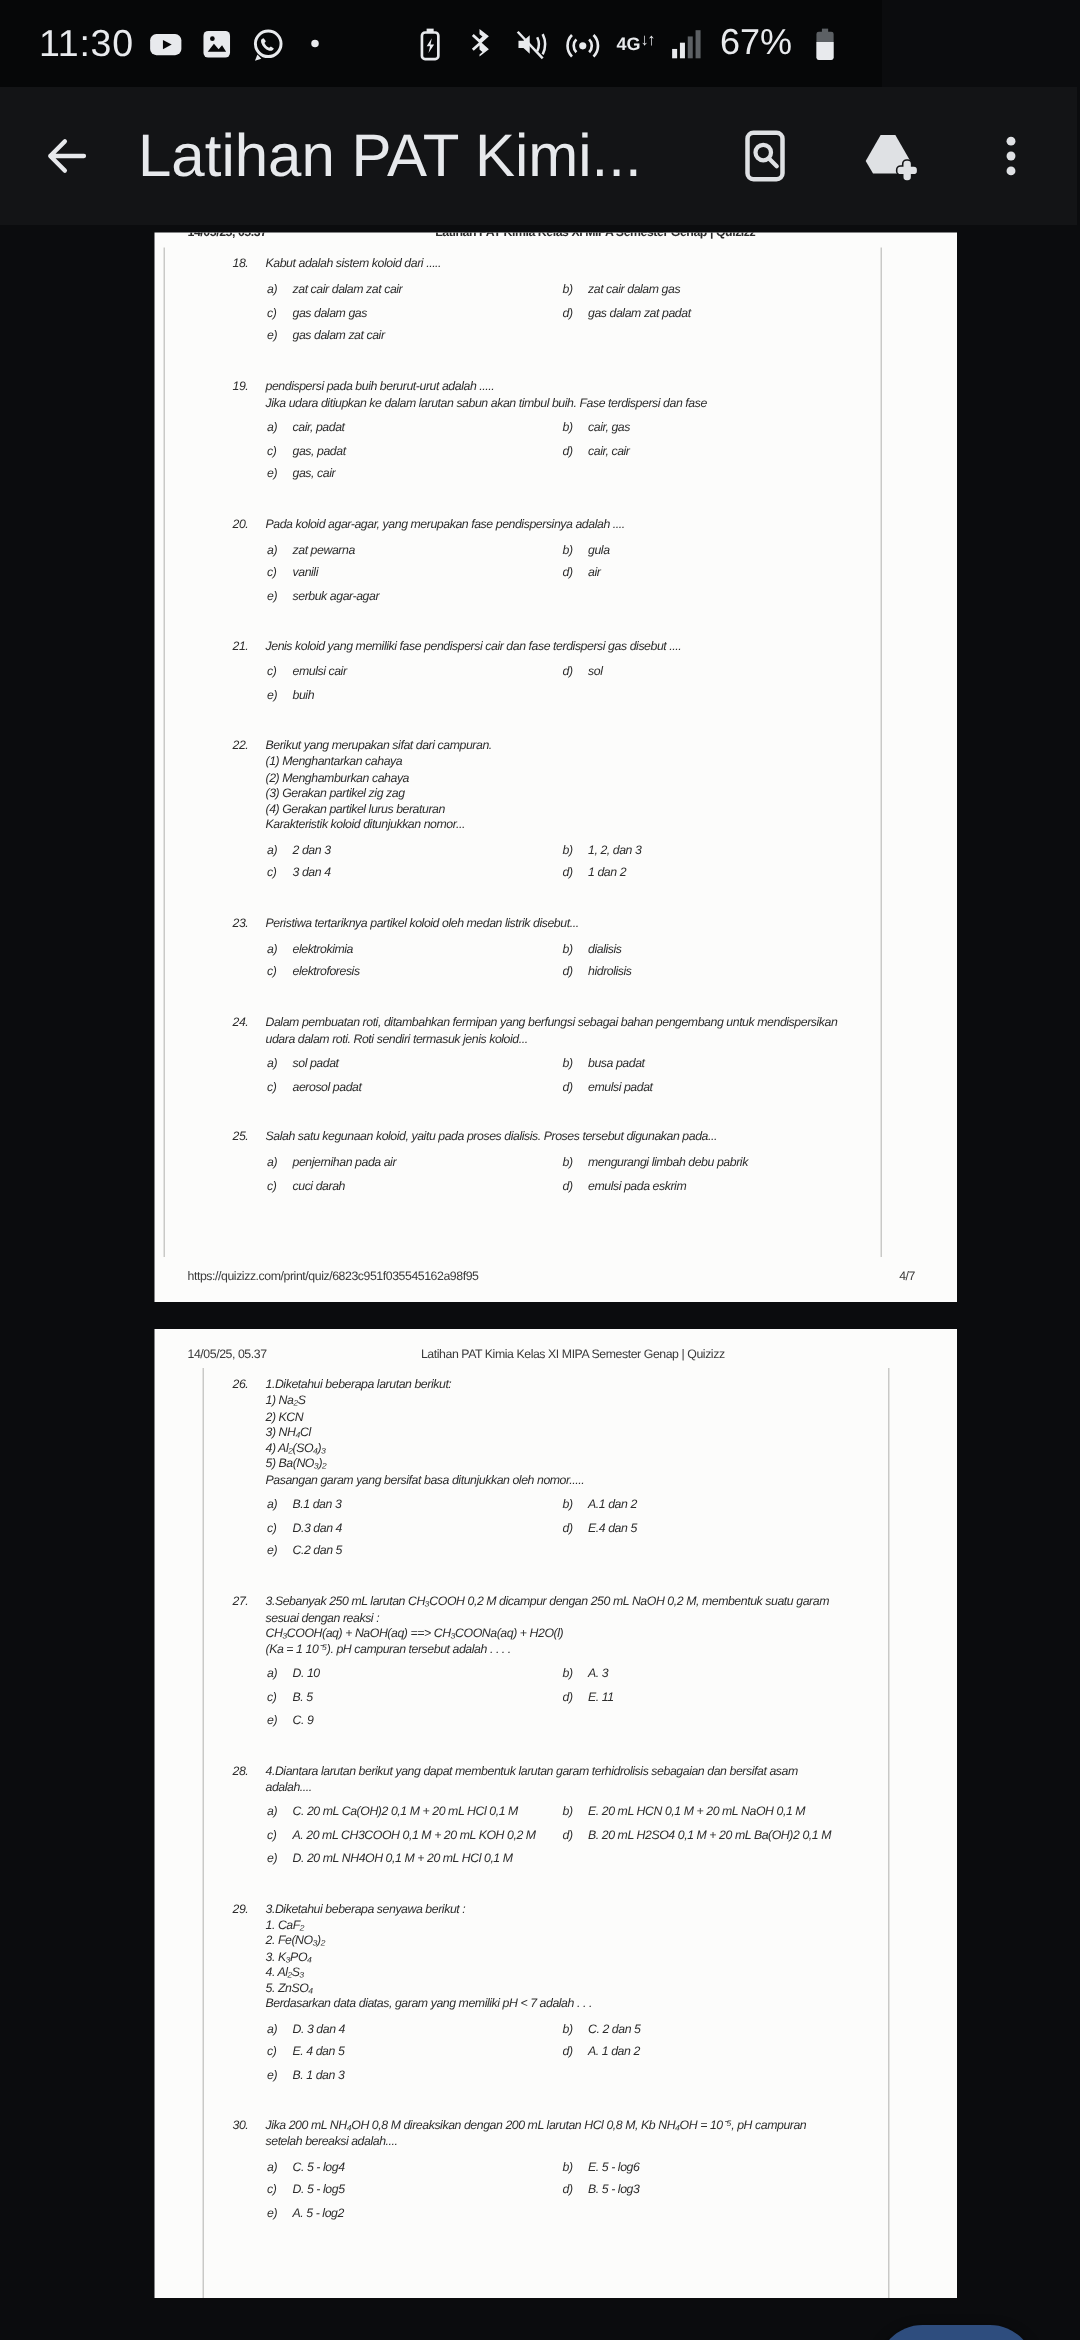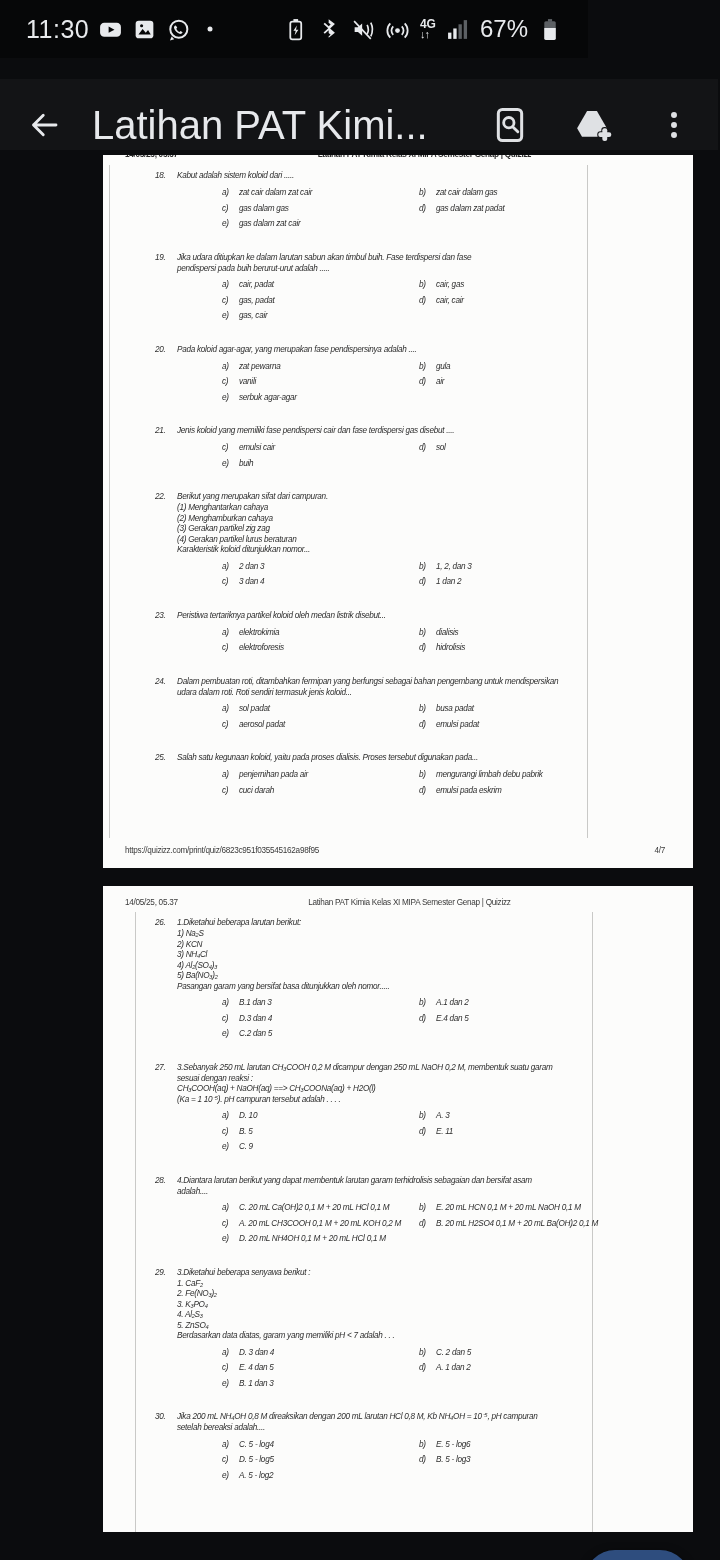--- a/index.html
+++ b/index.html
@@ -13,41 +13,41 @@
   .status-bar{
     position:absolute;top:0;left:0;width:588px;height:58px;
     display:flex;align-items:center;justify-content:space-between;
     padding:0 26px;box-sizing:border-box;color:#e8eaed;background:#060708;
   }
   .sb-left,.sb-right{display:flex;align-items:center;gap:9px;}
   .sb-time{font-size:25px;letter-spacing:.5px;}
   .sb-pct{font-size:24px;}
   .sb-icon{width:25px;height:25px;display:block;}
   .sb-icon.small{width:20px;height:20px;}
-  .net{display:flex;flex-direction:column;line-height:1;margin:0 1px;}
+  .net{display:flex;flex-direction:row;line-height:1;margin:0 1px;}
   .net .nt{font-size:12px;font-weight:700;}
   .net .na{font-size:11px;margin-top:-1px;letter-spacing:-1px;}
   
   .app-bar{
     position:absolute;top:58px;left:0;width:718px;height:92px;
     display:flex;align-items:center;padding:0 22px;box-sizing:border-box;
-    background:#131416;color:#e4e6e9;margin-top:21px;
+    background:#131416;color:#e4e6e9;
   }
   .back-btn{width:44px;height:44px;display:flex;align-items:center;justify-content:center;flex:0 0 auto;}
   .app-title{
     font-size:40px;font-weight:400;margin-left:26px;color:#e7e9ec;
     white-space:nowrap;overflow:hidden;flex:1 1 auto;
   }
   .ab-actions{display:flex;align-items:center;gap:38px;margin-left:10px;}
   .ab-icon{width:44px;height:44px;display:flex;align-items:center;justify-content:center;}
   
   .viewer{position:absolute;top:150px;left:0;width:720px;height:1410px;background:#0b0c0e;}
   .page{
-    position:absolute;left:103px;width:590px;background:#fcfcfb;
-    color:#2d2d2d;font-size:8.2px;letter-spacing:-0.28px;overflow:hidden;
+    position:absolute;left:103px;width:504px;background:#fcfcfb;
+    color:#2d2d2d;font-size:8.2px;letter-spacing:-0.28px;overflow:hidden;padding-left:31px;
   }
   #page1{top:5px;height:713px;}
   #page2{top:736px;height:646px;}
   .rule{position:absolute;width:1px;background:#c9c9c7;}
   #page1 .rule.l{left:6px;top:10px;bottom:30px;}
   #page1 .rule.r{left:484px;top:10px;bottom:30px;}
   #page2 .rule.l{left:32px;top:26px;bottom:0;}
   #page2 .rule.r{left:489px;top:26px;bottom:0;}
   .cut-header{position:absolute;top:0;left:0;right:0;height:8px;overflow:hidden;}
   .cut-header .in{display:flex;justify-content:space-between;margin-top:-5px;font-weight:600;color:#2a2a2a;padding:0 22px;}
@@ -57,21 +57,21 @@
   .pheader .hc{flex:1 1 auto;text-align:center;padding-right:30px;}
   .pfooter{position:absolute;bottom:13px;left:22px;right:28px;display:flex;justify-content:space-between;color:#3a3a3a;text-align:center;}
   .questions{position:absolute;left:0;right:0;}
   #page1 .questions{top:15px;}
   #page2 .questions{top:31px;}
   .question{position:relative;padding-left:74px;margin-bottom:17px;font-style:italic;}
   .qnum{position:absolute;left:52px;top:0;line-height:12px;}
   .qline{line-height:12px;white-space:nowrap;}
   .qline + .qline{line-height:10.5px;}
   .opts{margin-top:6px;}
-  .opt-row{position:relative;height:15.5px;margin-left:44px;}
+  .opt-row{position:relative;height:15.5px;}
   .opt{position:absolute;top:0;white-space:nowrap;}
   .opt.left{left:1px;}
   .opt.right{left:198px;}
   .letter{display:inline-block;width:17px;}
   .fab{
     position:absolute;left:585px;top:1400px;width:105px;height:100px;border-radius:30px;
     display:flex;align-items:center;justify-content:center;box-shadow:0 2px 8px rgba(0,0,0,.5);
   }
 </style>
 </head>
@@ -200,22 +200,22 @@
               </div>
               <div class="opt-row">
                 <span class="opt left"><span class="letter">e)</span><span class="otext">gas dalam zat cair</span></span>
               </div>
             </div>
           </div>
         </div>
         <div class="question">
           <span class="qnum">19.</span>
           <div class="qbody">
+            <div class="qline">pendispersi pada buih berurut-urut adalah .....</div>
             <div class="qline">Jika udara ditiupkan ke dalam larutan sabun akan timbul buih. Fase terdispersi dan fase</div>
-            <div class="qline">pendispersi pada buih berurut-urut adalah .....</div>
             <div class="opts">
               <div class="opt-row">
                 <span class="opt left"><span class="letter">a)</span><span class="otext">cair, padat</span></span>
                 <span class="opt right"><span class="letter">b)</span><span class="otext">cair, gas</span></span>
               </div>
               <div class="opt-row">
                 <span class="opt left"><span class="letter">c)</span><span class="otext">gas, padat</span></span>
                 <span class="opt right"><span class="letter">d)</span><span class="otext">cair, cair</span></span>
               </div>
               <div class="opt-row">

